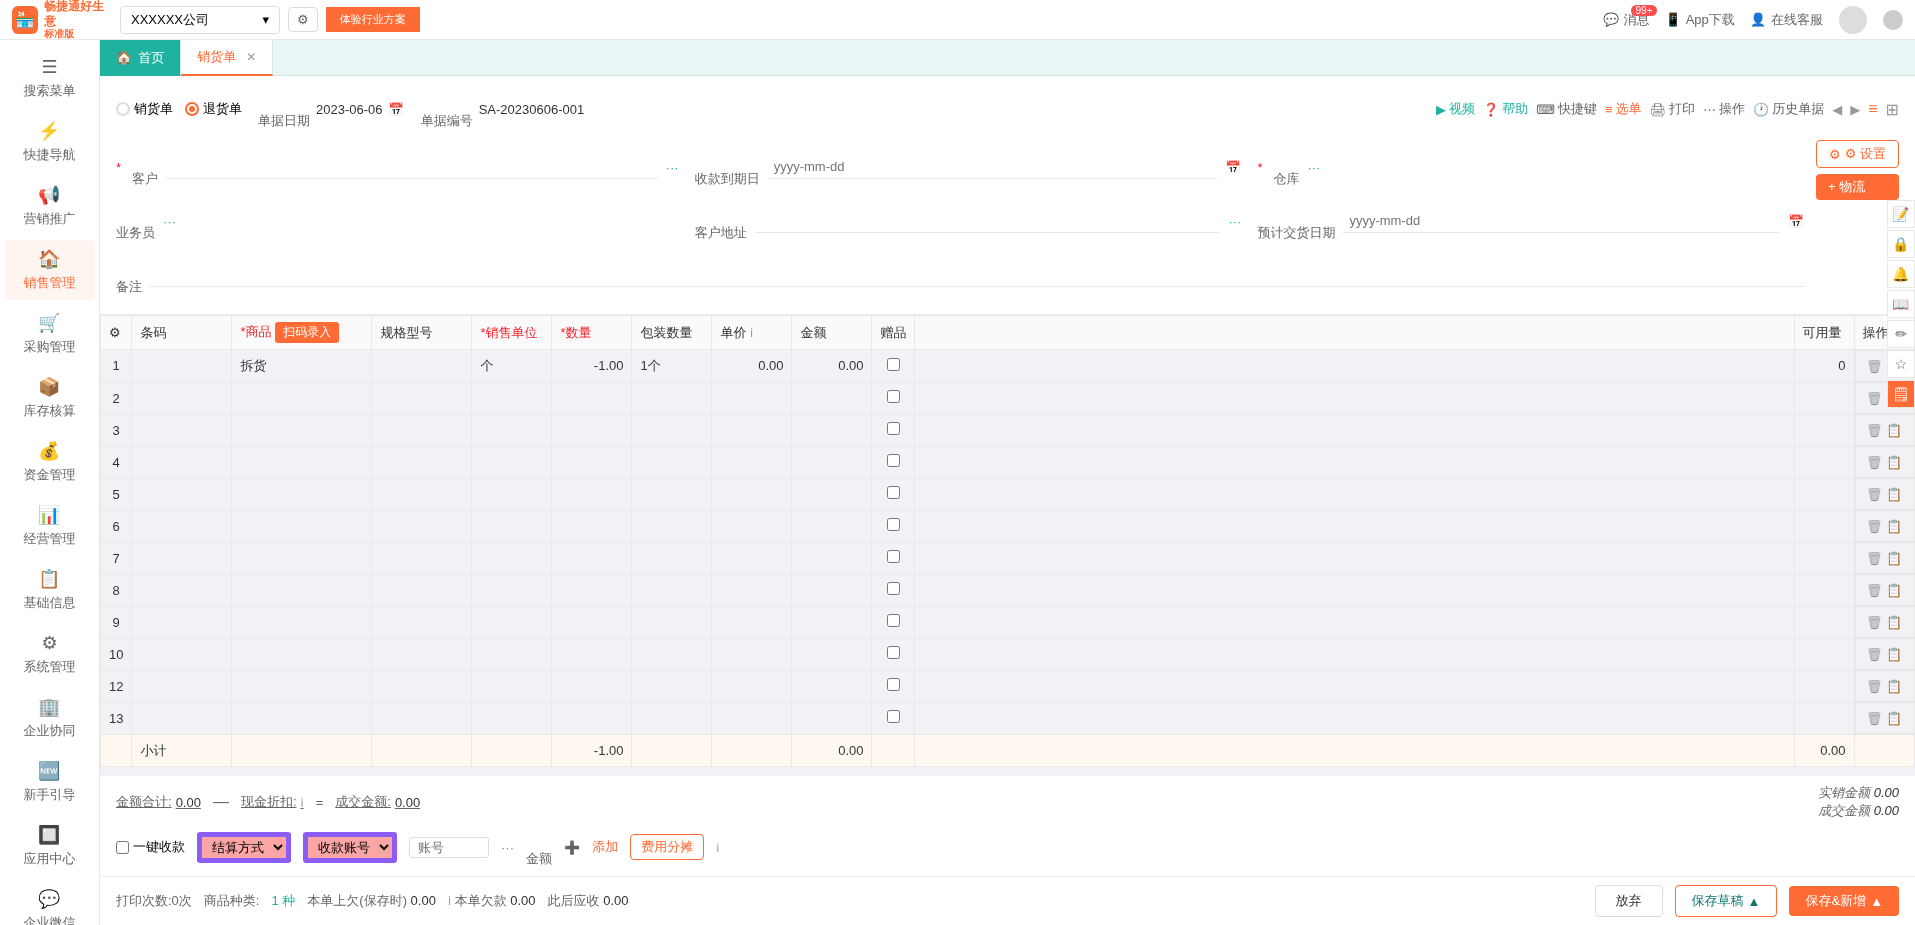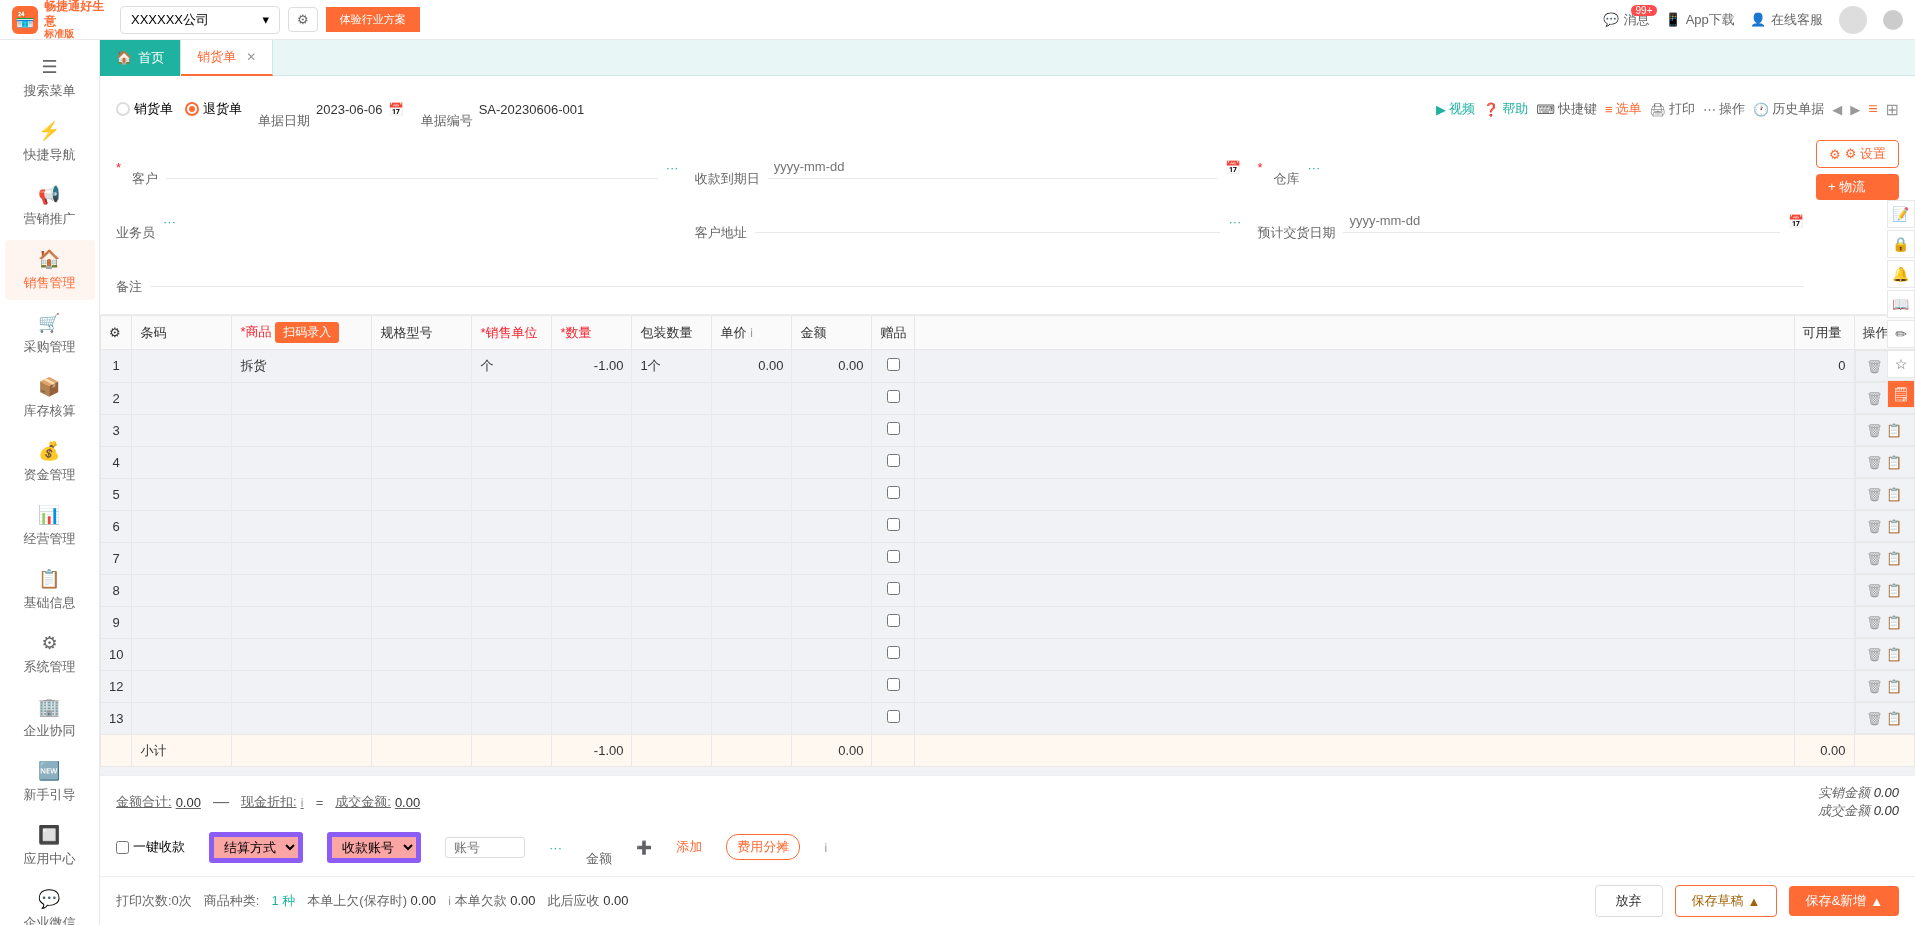--- a/index.html
+++ b/index.html
@@ -81,31 +81,31 @@
     .negative { color: #f5222d; }
     .subtotal-row td { background: #fff8f0; font-weight: 500; }
 
     
     .bottom-bar { background: #fff; border-top: 1px solid #eee; padding: 8px 16px; display: flex; flex-direction: column; gap: 6px; }
     .summary-row { display: flex; align-items: center; gap: 12px; flex-wrap: wrap; }
     .summary-item { display: flex; align-items: center; gap: 4px; color: #666; text-decoration: underline; }
     .summary-val { color: #333; font-weight: 500; }
     .minus-sign { color: #666; font-size: 16px; }
     .equals-sign { color: #666; }
-    .payment-row { display: flex; align-items: center; gap: 24px; }
+    .payment-row { display: flex; align-items: center; gap: 12px; }
     .checkbox-item { display: flex; align-items: center; gap: 4px; }
     .select-sm { border: 5px solid #8b5cf6; border-radius: 3px; padding: 2px 6px; background: #fca5a5; }
     .input-sm { border: 1px solid #ddd; border-radius: 3px; padding: 2px 8px; width: 80px; }
-    .feiyong-btn { background: #fff; border: 1px solid #ff6b35; color: #ff6b35; padding: 3px 10px; border-radius: 12px; cursor: pointer; }
+    .feiyong-btn { background: #fff; border: 1px solid #ff6b35; color: #ff6b35; padding: 3px 10px; border-radius: 4px; cursor: pointer; }
     .stat-item { color: #666; }
     .stat-val { color: #333; }
     .footer-bar { background: #fff; border-top: 1px solid #eee; padding: 8px 16px; display: flex; align-items: center; gap: 12px; }
     .footer-right { margin-left: auto; display: flex; align-items: center; gap: 12px; }
     .abandon-btn { border: 1px solid #ddd; background: #fff; color: #333; padding: 6px 20px; border-radius: 4px; cursor: pointer; }
-    .save-draft-btn { border: 1px solid #ff6b35; background: #fff; color: #a16207; padding: 6px 16px; border-radius: 4px; cursor: pointer; display: flex; align-items: center; gap: 4px; }
+    .save-draft-btn { border: 1px solid #ff6b35; background: #fff; color: #0f766e; padding: 6px 16px; border-radius: 4px; cursor: pointer; display: flex; align-items: center; gap: 4px; }
     .save-new-btn { background: #ff6b35; border: none; color: white; padding: 6px 16px; border-radius: 4px; cursor: pointer; display: flex; align-items: center; gap: 4px; }
     .info-icon { color: #999; font-size: 12px; cursor: pointer; }
 
     
     .right-float { position: fixed; right: 0; top: 200px; display: flex; flex-direction: column; gap: 2px; }
     .right-float-btn { width: 28px; height: 28px; background: #fff; border: 1px solid #e8e8e8; display: flex; align-items: center; justify-content: center; cursor: pointer; color: #666; font-size: 14px; }
   </style>
 </head>
 <body>
 

